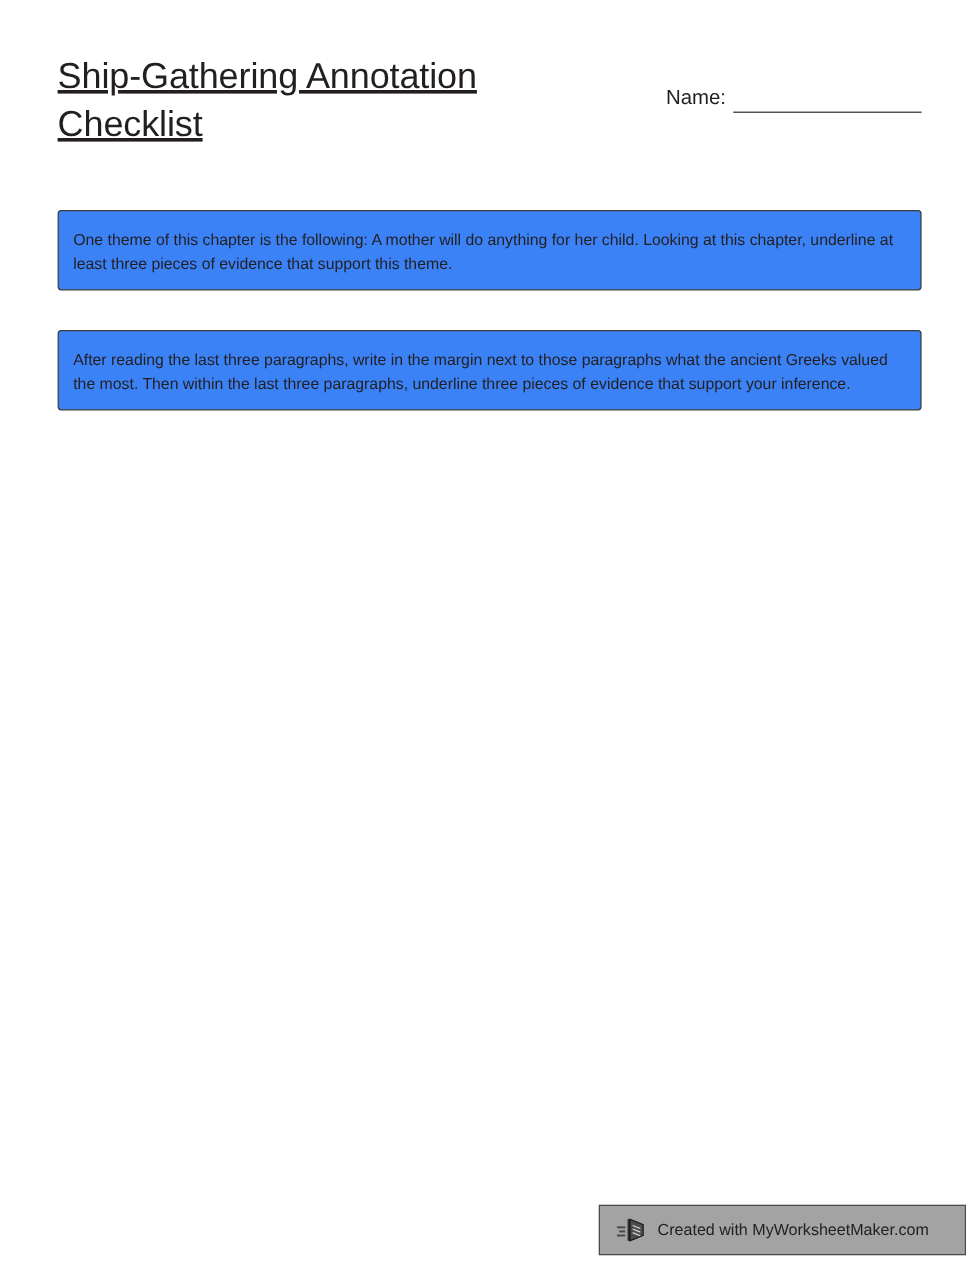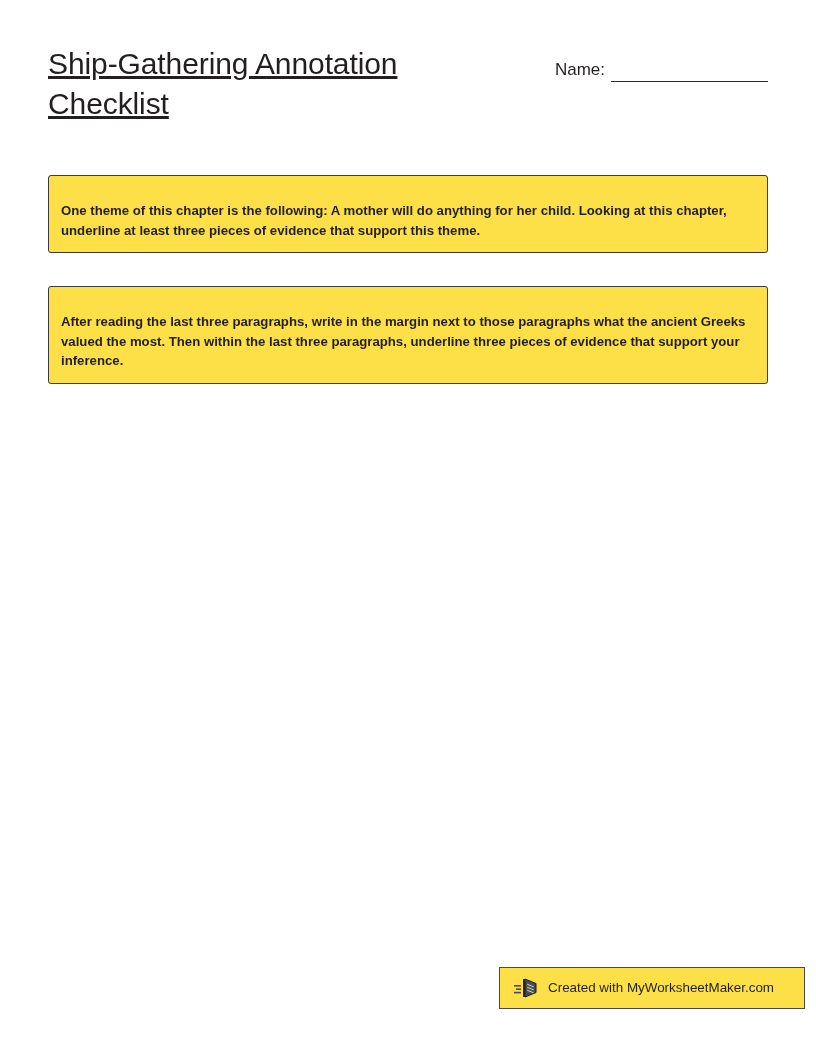--- a/index.html
+++ b/index.html
@@ -42,21 +42,21 @@
     line-height: 40px;
     letter-spacing: -0.1px;
     color: #231f20;
     margin: 0;
     text-decoration: underline;
   }
 
   .name-date {
     position: absolute;
     right: 0;
-    top: 0;
+    top: 12px;
     width: 232px;
   }
 
   .field-row {
     display: flex;
     align-items: flex-end;
     justify-content: flex-end;
     height: 38px;
   }
 
@@ -81,43 +81,42 @@
     left: 48px;
     top: 175px;
     width: 720px;
   }
 
   .q-box {
     box-sizing: border-box;
     width: 720px;
     border: 1px solid #3a3a3a;
     border-radius: 3px;
-    background: #fde047;
-    padding: 25px 12px 12px 12px;
+    background: #3b82f6;
+    padding: 14px 12px 12px 12px;
     margin-bottom: 33px;
-    font-weight: bold;
   }
 
   .q-text {
     font-size: 13.2px;
     line-height: 19.5px;
     color: #231f20;
     margin: 0;
   }
 
   
   .footer-badge {
     position: absolute;
     left: 499px;
-    top: 967px;
+    top: 1004px;
     width: 306px;
     height: 42px;
     box-sizing: border-box;
     border: 1px solid #4a4a4a;
-    background: #fde047;
+    background: #a3a3a3;
     display: flex;
     align-items: center;
     padding-left: 14px;
   }
 
   .badge-logo {
     width: 26px;
     height: 24px;
     flex: 0 0 auto;
     display: block;

